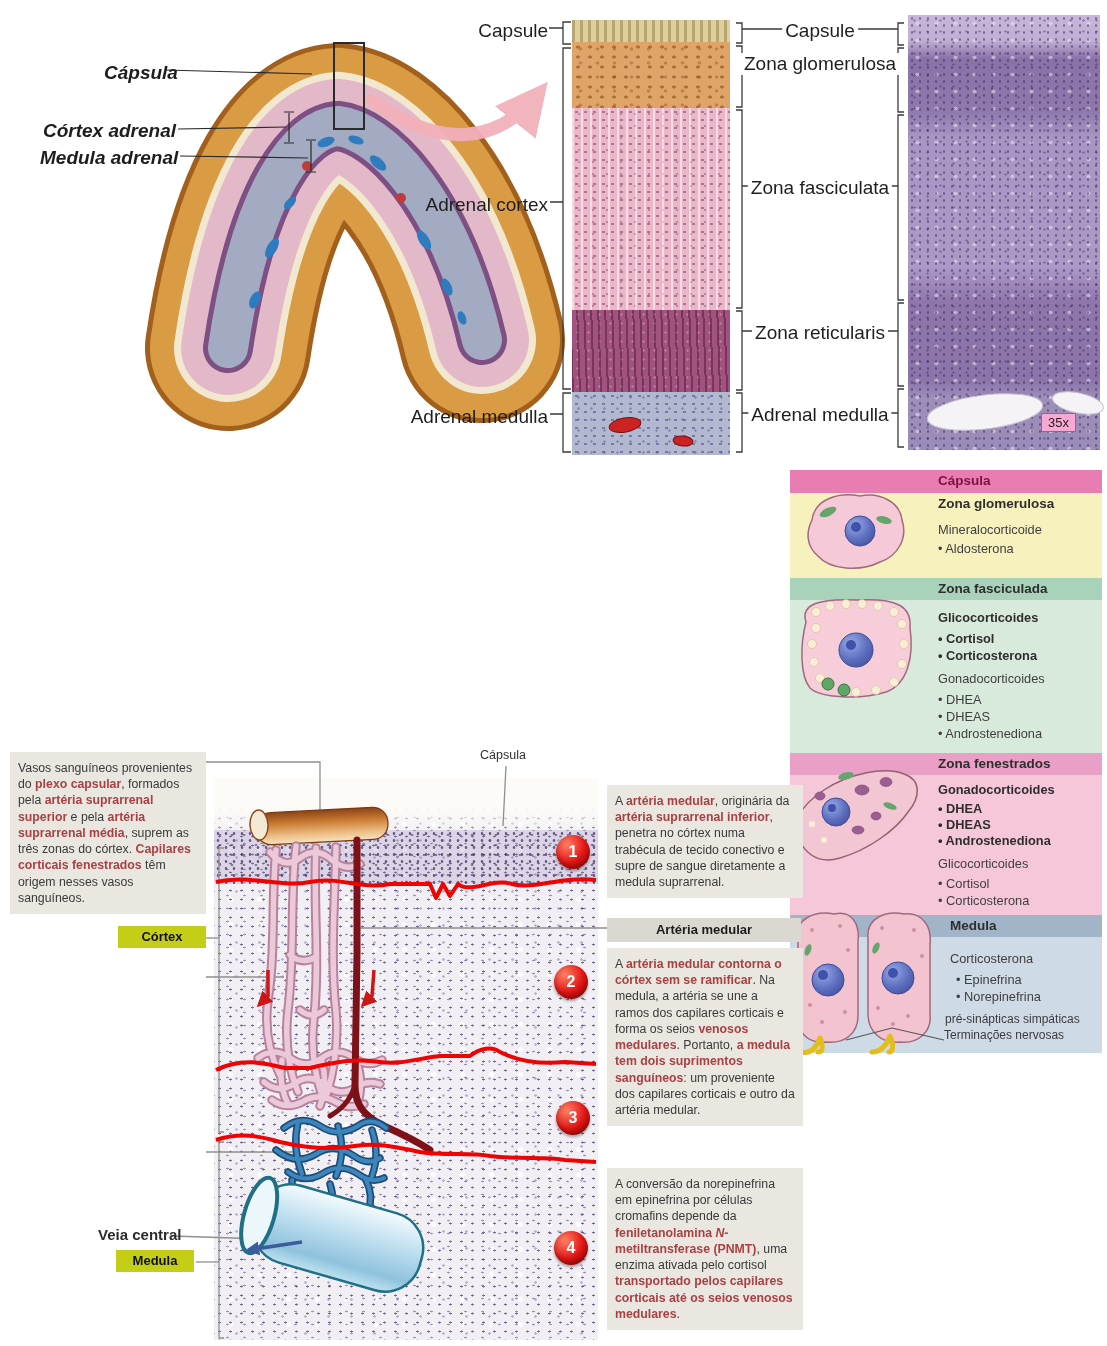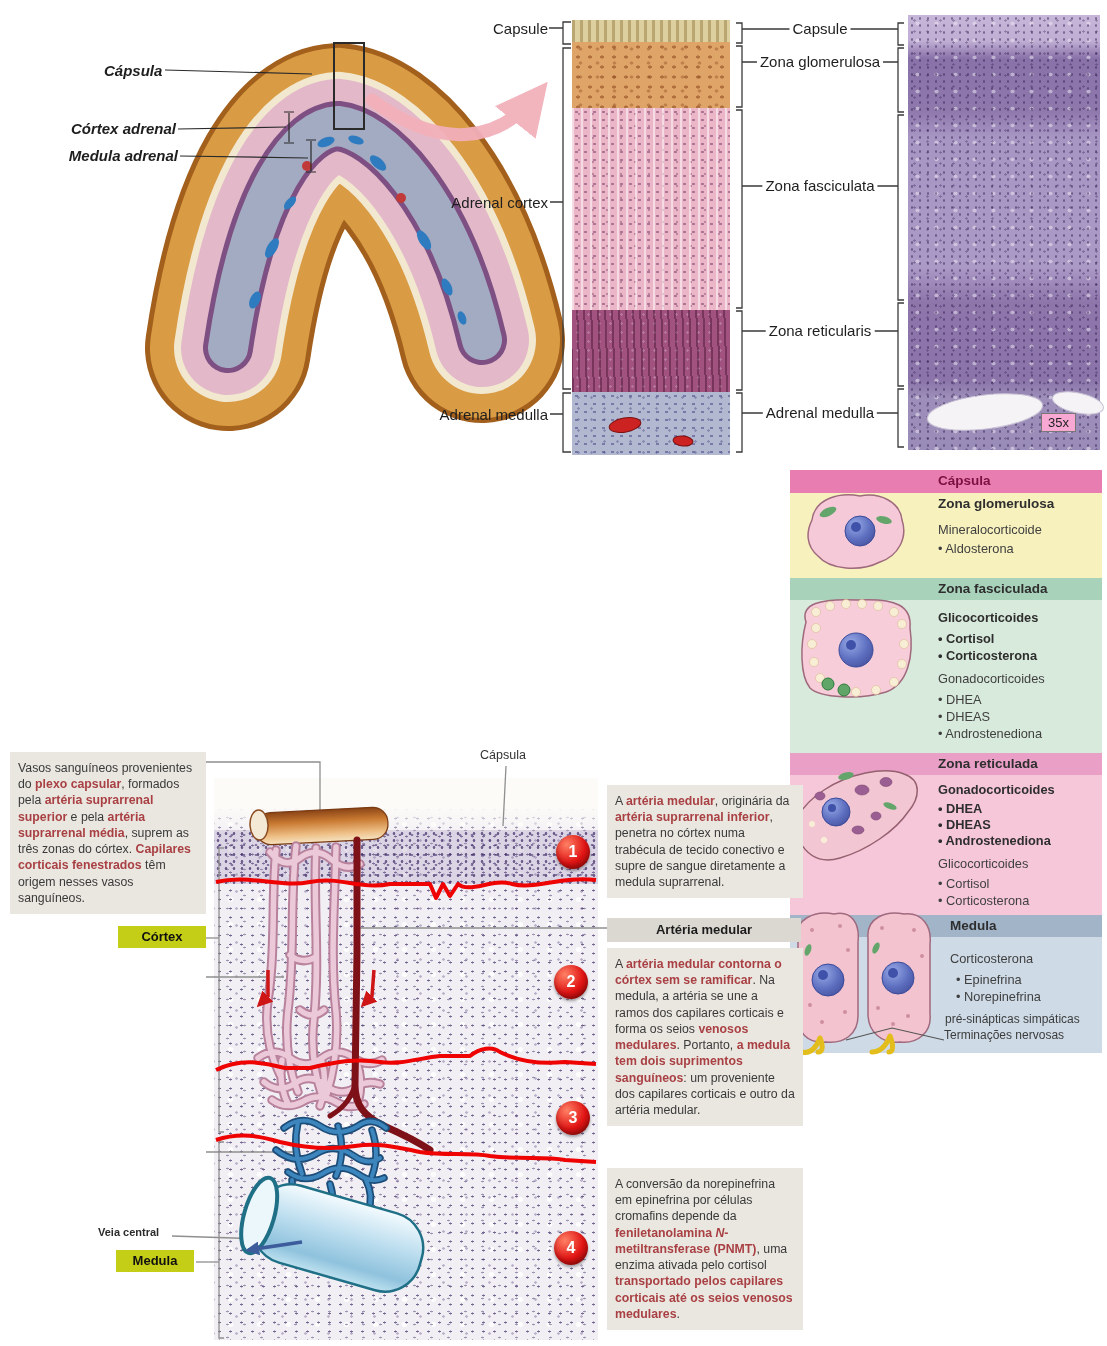--- a/index.html
+++ b/index.html
@@ -3,21 +3,21 @@
 <meta charset="utf-8">
 <style>
   html,body{margin:0;padding:0;background:#fff;}
   #page{position:relative;width:1107px;height:1346px;background:#fff;overflow:hidden;
         font-family:"Liberation Sans",sans-serif;color:#2b2b2b;}
   .txt{position:absolute;z-index:2;}
   .layer0{position:absolute;z-index:0;}
   #art{position:absolute;left:0;top:0;z-index:1;pointer-events:none;}
 
   
-  .lbl{font-size:15px;color:#1e1e1e;white-space:nowrap;}
+  .lbl{font-size:19px;color:#1e1e1e;white-space:nowrap;}
   .lbl-it{font-style:italic;font-weight:bold;}
   .r-align{text-align:right;}
   .mid-right-lbl{background:#fff;padding:0 3px;transform:translateX(-50%);white-space:nowrap;}
 
   
   .blk{position:absolute;background:#eae7e1;padding:8px 8px;width:180px;
        font-size:12.3px;line-height:1.32;color:#3a3a3a;z-index:2;}
   .seg-r{color:#a94043;font-weight:bold;}
   .seg-ri{color:#a94043;font-weight:bold;font-style:italic;}
   .indent{text-indent:14px;}
@@ -132,21 +132,21 @@
 
     <div class="ztxt zhead" style="top:111px">Zona fasciculada</div>
     <div class="ztxt zline zb" style="top:140px">Glicocorticoides</div>
     <div class="ztxt zline zb" style="top:161px">• Cortisol</div>
     <div class="ztxt zline zb" style="top:178px">• Corticosterona</div>
     <div class="ztxt zline" style="top:201px">Gonadocorticoides</div>
     <div class="ztxt zline" style="top:222px">• DHEA</div>
     <div class="ztxt zline" style="top:239px">• DHEAS</div>
     <div class="ztxt zline" style="top:256px">• Androstenediona</div>
 
-    <div class="ztxt zhead" style="top:286px">Zona reticulada</div>
+    <div class="ztxt zhead" style="top:286px">Zona fenestrados</div>
     <div class="ztxt zline zb" style="top:312px">Gonadocorticoides</div>
     <div class="ztxt zline zb" style="top:331px">• DHEA</div>
     <div class="ztxt zline zb" style="top:347px">• DHEAS</div>
     <div class="ztxt zline zb" style="top:363px">• Androstenediona</div>
     <div class="ztxt zline" style="top:386px">Glicocorticoides</div>
     <div class="ztxt zline" style="top:406px">• Cortisol</div>
     <div class="ztxt zline" style="top:423px">• Corticosterona</div>
 
     <div class="ztxt zhead" style="top:448px;left:160px">Medula</div>
     <div class="ztxt zline" style="top:481px;left:160px">Corticosterona</div>
@@ -397,21 +397,21 @@
 
   <div class="blk" style="left:10px;top:752px"><span>Vasos sanguíneos provenientes do </span><span class="seg-r">plexo capsular</span><span>, formados pela </span><span class="seg-r">artéria suprarrenal superior</span><span> e pela </span><span class="seg-r">artéria suprarrenal média</span><span>, suprem as três zonas do córtex. </span><span class="seg-r">Capilares corticais fenestrados</span><span> têm origem nesses vasos sanguíneos.</span></div>
 
   <div class="blk" style="left:607px;top:785px"><span>A </span><span class="seg-r">artéria medular</span><span>, originária da </span><span class="seg-r">artéria suprarrenal inferior</span><span>, penetra no córtex numa trabécula de tecido conectivo e supre de sangue diretamente a medula suprarrenal.</span></div>
   <div class="graybar" style="left:607px;top:918px;width:194px">Artéria medular</div>
   <div class="blk" style="left:607px;top:948px"><span>A </span><span class="seg-r">artéria medular contorna o córtex sem se ramificar</span><span>. Na medula, a artéria se une a ramos dos capilares corticais e forma os seios </span><span class="seg-r">venosos medulares</span><span>. Portanto, </span><span class="seg-r">a medula tem dois suprimentos sanguíneos</span><span>: um proveniente dos capilares corticais e outro da artéria medular.</span></div>
   <div class="blk" style="left:607px;top:1168px"><span>A conversão da norepinefrina em epinefrina por células cromafins depende da </span><span class="seg-r">feniletanolamina </span><span class="seg-ri">N</span><span class="seg-r">-metiltransferase (PNMT)</span><span>, uma enzima ativada pelo cortisol </span><span class="seg-r">transportado pelos capilares corticais até os seios venosos medulares</span><span>.</span></div>
 
   <div class="txt" style="left:480px;top:748px;font-size:12.5px;color:#333">Cápsula</div>
   <div class="tagbox" style="left:118px;top:926px;width:88px">Córtex</div>
-  <div class="txt" style="left:98px;top:1226px;font-weight:bold;font-size:11px">Veia central</div>
+  <div class="txt" style="left:98px;top:1226px;font-weight:bold;font-size:15px">Veia central</div>
   <div class="tagbox" style="left:116px;top:1250px;width:78px">Medula</div>
 
   <div class="stepball" style="left:556px;top:835px">1</div>
   <div class="stepball" style="left:554px;top:965px">2</div>
   <div class="stepball" style="left:556px;top:1101px">3</div>
   <div class="stepball" style="left:554px;top:1231px">4</div>
 
 </div>
 
 </body></html>

